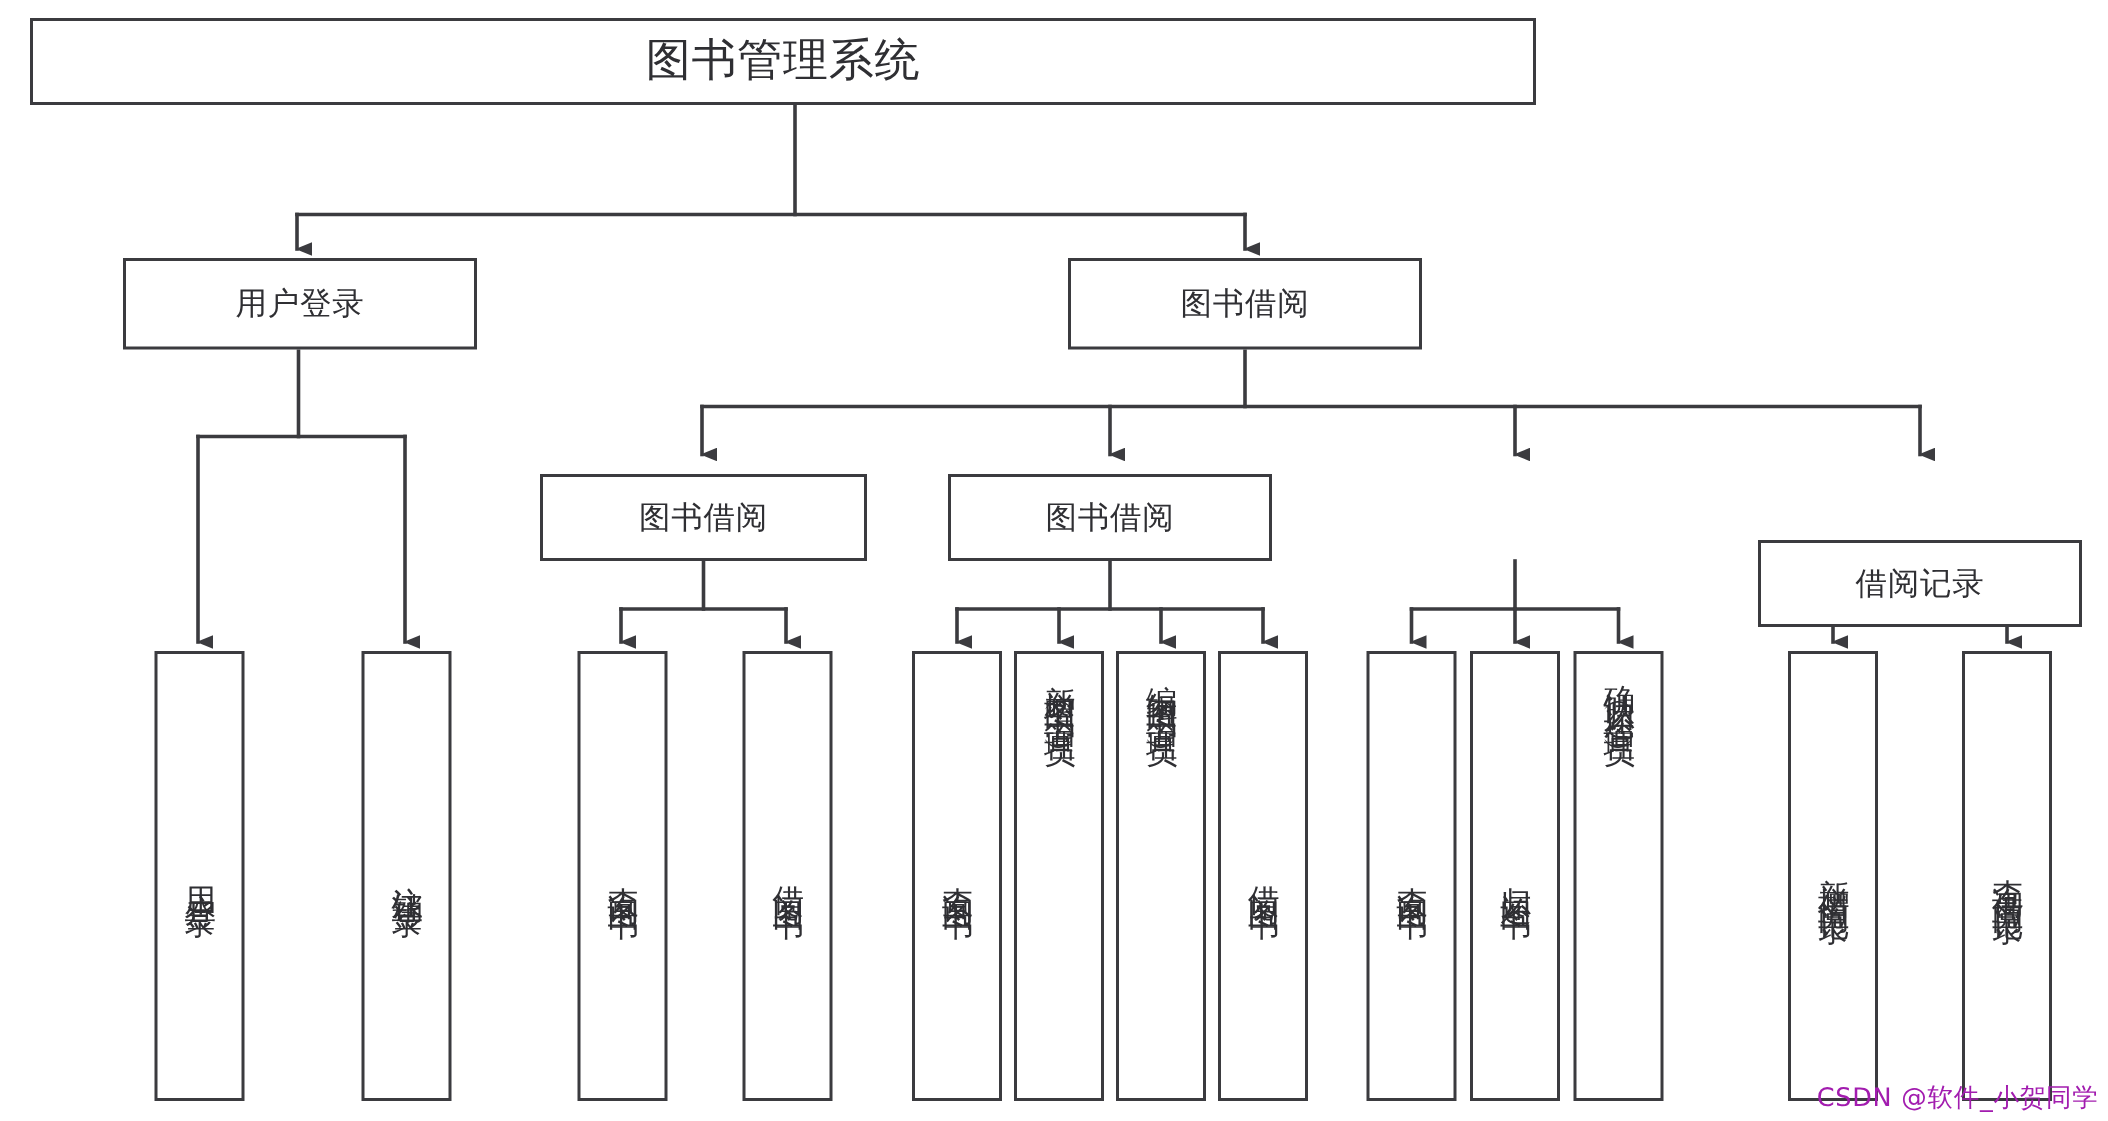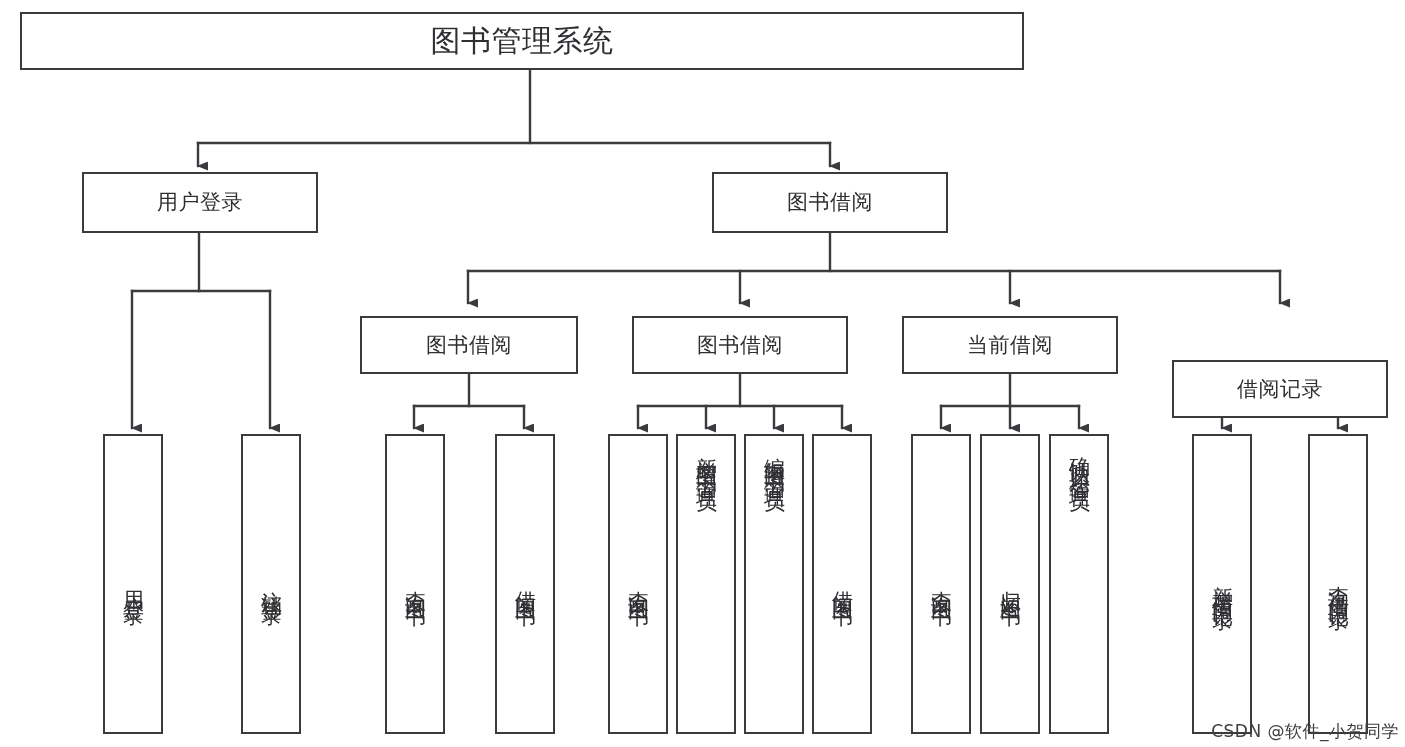--- a/index.html
+++ b/index.html
@@ -56,21 +56,21 @@
     letter-spacing:5px;
   }
   .v-node.vtop .lbl{ align-self:flex-start; }
   .v-node.vmid{ align-items:center; padding-top:0; }
 
   #watermark{
     position:absolute;
     right:6px;
     bottom:4px;
     font-size:17px;
-    color:#404040;
+    color:#a21caf;
     white-space:nowrap;
     letter-spacing:0.5px;
     pointer-events:none;
   }
 </style>
 </head>
 <body>
 
 <div id="stage">
 
@@ -135,23 +135,20 @@
   <div class="node h-node" style="left:712px;top:172px;width:236px;height:61px;">
     <span class="lbl">图书借阅</span>
   </div>
 
   <div class="node h-node" style="left:360px;top:316px;width:218px;height:58px;">
     <span class="lbl">图书借阅</span>
   </div>
   <div class="node h-node" style="left:632px;top:316px;width:216px;height:58px;">
     <span class="lbl">图书借阅</span>
   </div>
-  <div class="node h-node" style="left:902px;top:316px;width:216px;height:58px;">
-    <span class="lbl">当前借阅</span>
-  </div>
   <div class="node h-node" style="left:1172px;top:316px;width:216px;height:58px;margin-top:44px;">
     <span class="lbl">借阅记录</span>
   </div>
 
   <div class="node v-node vmid" style="left:103px;top:434px;width:60px;height:300px;">
     <span class="lbl">用户登录</span>
   </div>
   <div class="node v-node vmid" style="left:241px;top:434px;width:60px;height:300px;">
     <span class="lbl">注销登录</span>
   </div>

